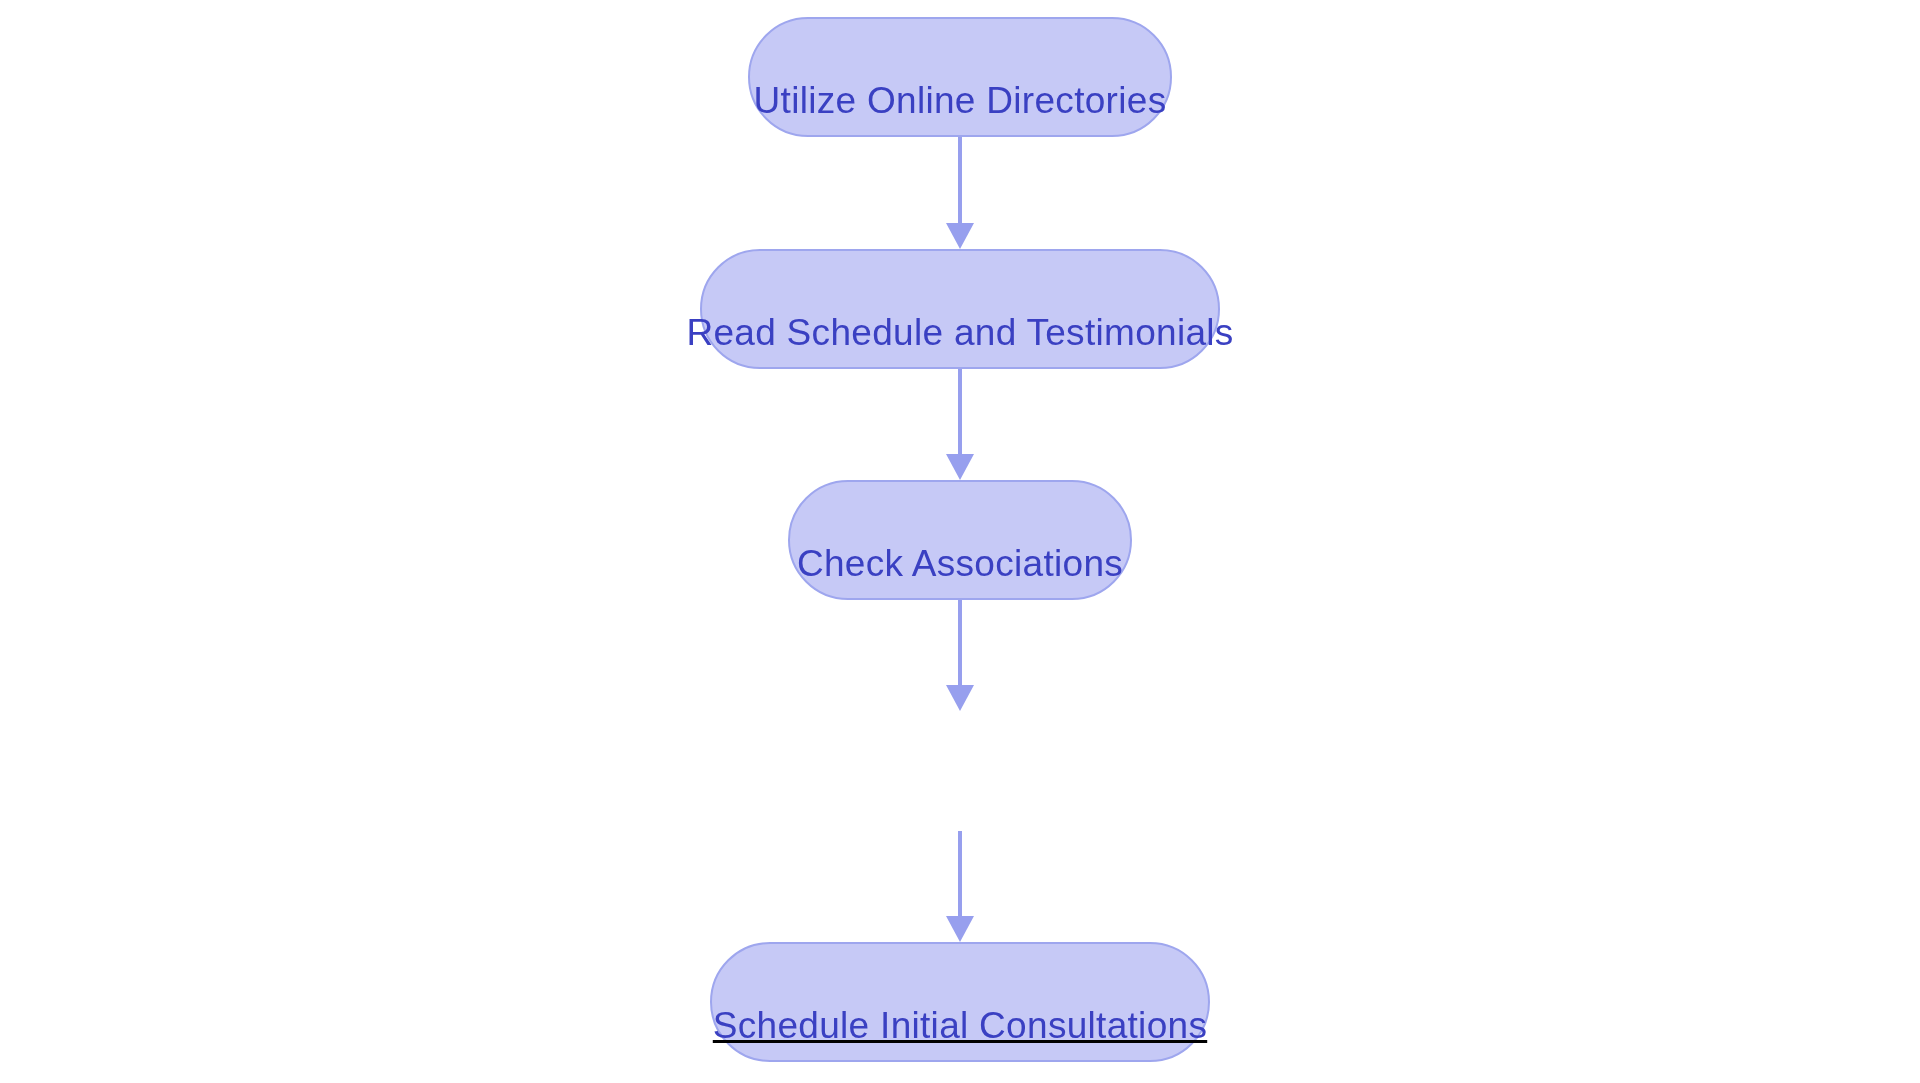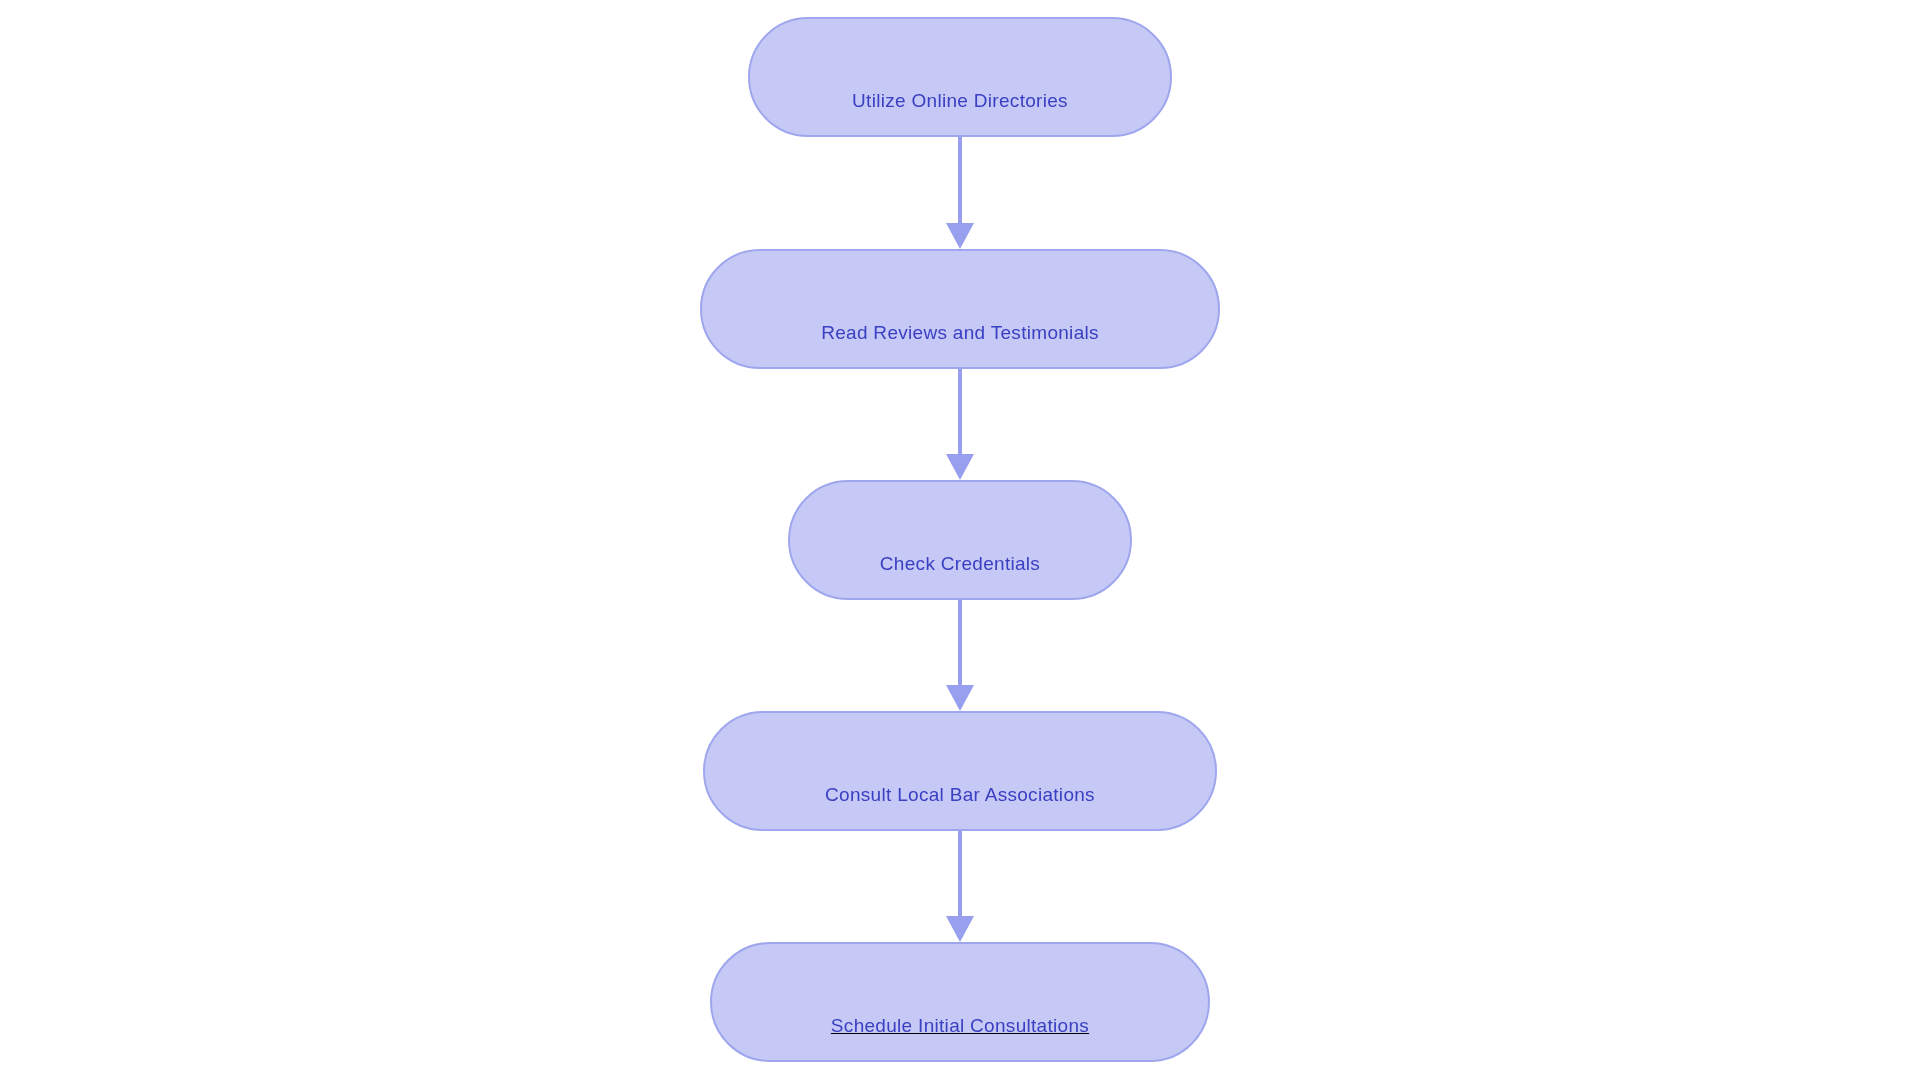--- a/index.html
+++ b/index.html
@@ -20,21 +20,21 @@
     height: 120px;
     box-sizing: border-box;
     background: var(--node-fill, #c6c9f6);
     border: 2px solid var(--node-border, #9ea6ee);
     border-radius: 60px;
     display: flex;
     align-items: center;
     justify-content: center;
   }
   .node-label {
-    font-size: 19px;
+    font-size: 37px;
     font-weight: 500;
     letter-spacing: 0.3px;
     color: var(--node-text, #3a40c2);
     white-space: nowrap;
     margin-top: 48px;
   }
   .n0 { left: 748px; top: 17px;  width: 424px; }
   .n1 { left: 700px; top: 249px; width: 520px; }
   .n2 { left: 788px; top: 480px; width: 344px; }
   .n3 { left: 703px; top: 711px; width: 514px; }
@@ -73,40 +73,37 @@
   <div class="node n0">
     <span class="node-label">Utilize Online Directories</span>
   </div>
 
   <div class="arrow a0">
     <div class="arrow-shaft"></div>
     <div class="arrow-head"></div>
   </div>
 
   <div class="node n1">
-    <span class="node-label">Read Reviews and Testimonials</span>
+    <span class="node-label">Read Schedule and Testimonials</span>
   </div>
 
   <div class="arrow a1">
     <div class="arrow-shaft"></div>
     <div class="arrow-head"></div>
   </div>
 
   <div class="node n2">
-    <span class="node-label">Check Credentials</span>
+    <span class="node-label">Check Associations</span>
   </div>
 
   <div class="arrow a2">
     <div class="arrow-shaft"></div>
     <div class="arrow-head"></div>
   </div>
 
-  <div class="node n3">
-    <span class="node-label">Consult Local Bar Associations</span>
-  </div>
 
   <div class="arrow a3">
     <div class="arrow-shaft"></div>
     <div class="arrow-head"></div>
   </div>
 
   <div class="node n4">
     <span class="node-label">Schedule Initial Consultations</span>
   </div>
 

